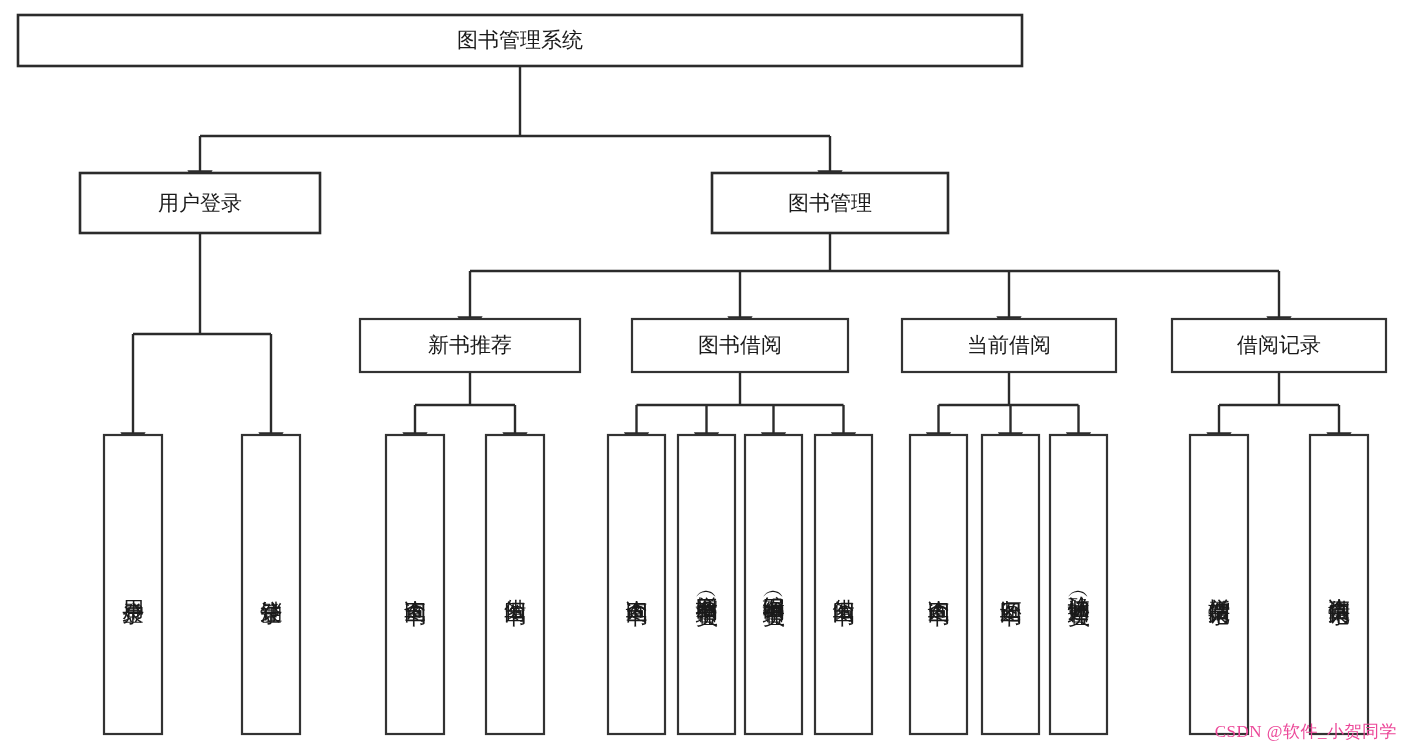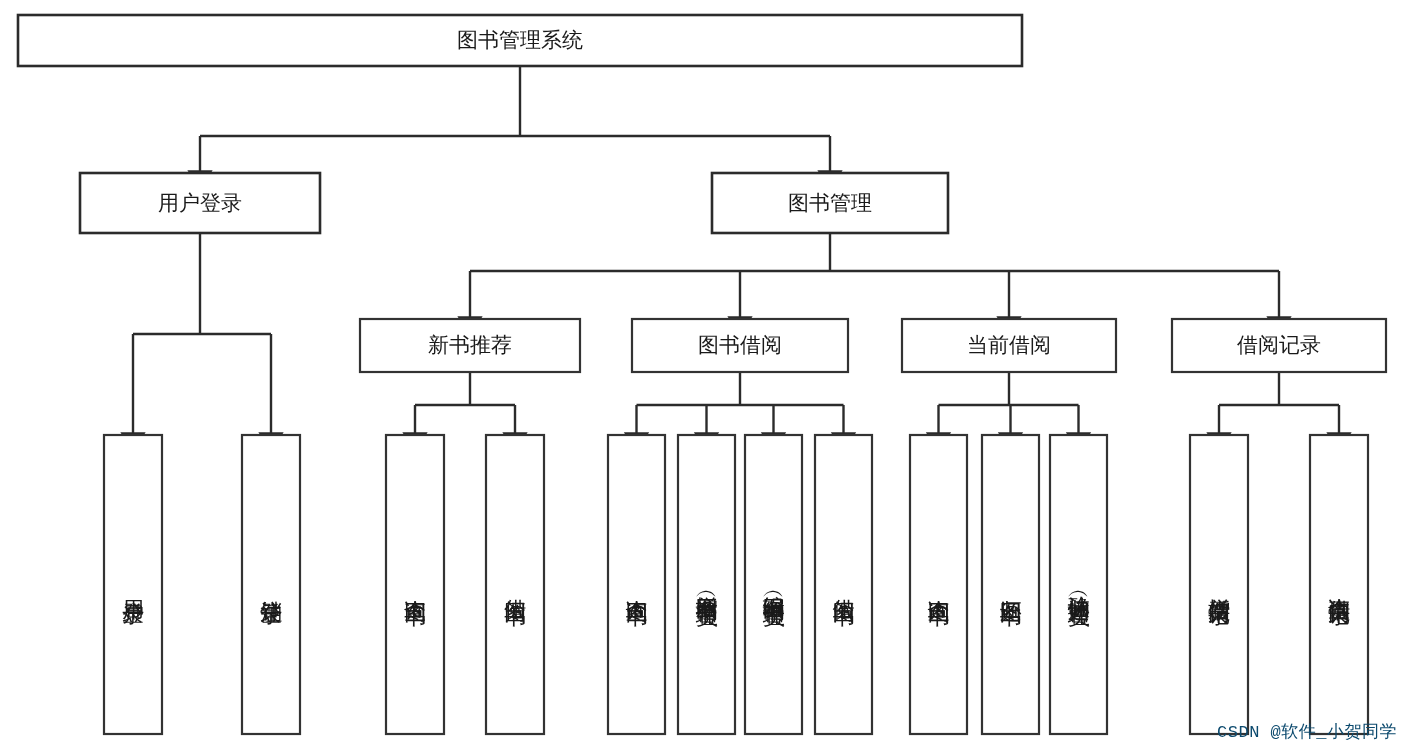--- a/index.html
+++ b/index.html
@@ -67,23 +67,23 @@
     line-height: 1.12;
     color: #1a1a1a;
     letter-spacing: 1.5px;
     white-space: nowrap;
     text-align: center;
   }
   .watermark {
     position: absolute;
     right: 8px;
     bottom: 4px;
-    font-family: Liberation Mono, monospace;
+    font-family: Liberation Serif, serif;
     font-size: 17px;
-    color: #0c4a6e;
+    color: #ec4899;
     white-space: nowrap;
     letter-spacing: 0.5px;
     margin-top: 30px;
   }
 </style>
 </head>
 <body>
 
 <div id="diagram-root">
 

